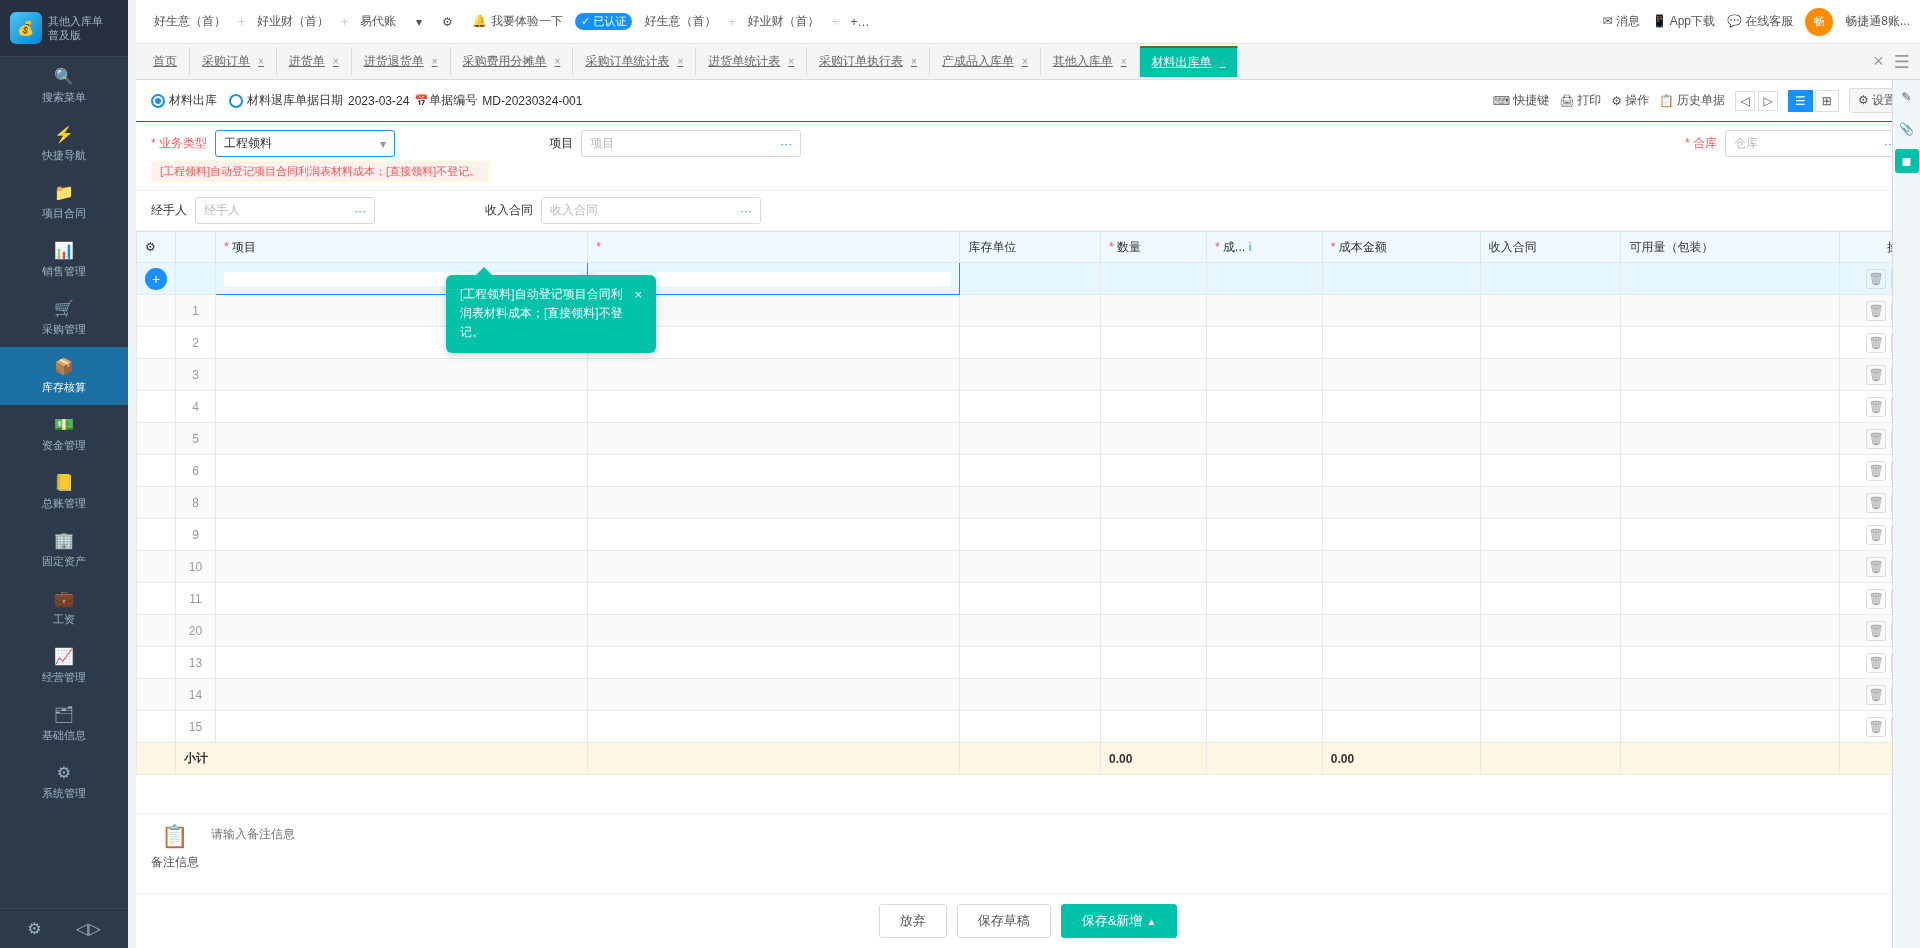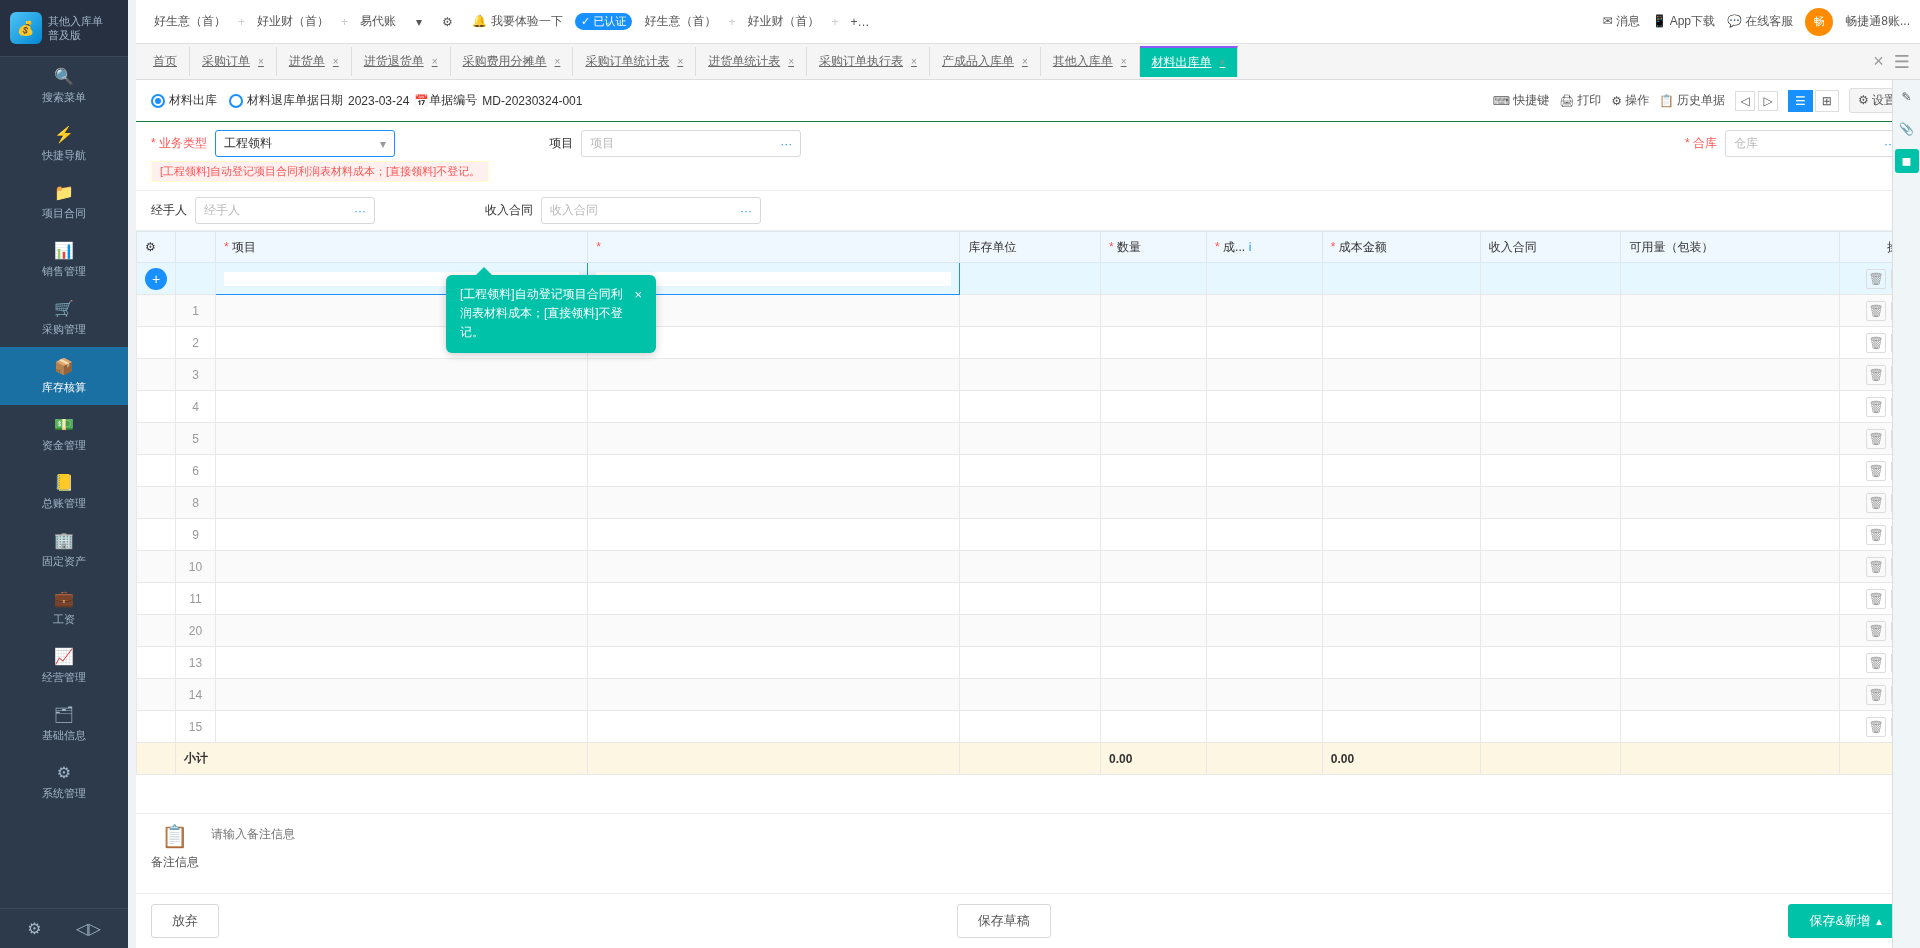--- a/index.html
+++ b/index.html
@@ -31,21 +31,21 @@
     .top-nav-more { padding: 4px 8px; color: #555; cursor: pointer; }
     .top-nav-settings { padding: 4px 8px; color: #555; cursor: pointer; }
     .top-nav-right { margin-left: auto; display: flex; align-items: center; gap: 12px; }
     .top-nav-right-item { color: #555; font-size: 12px; cursor: pointer; display: flex; align-items: center; gap: 3px; }
     .user-avatar { width: 28px; height: 28px; background: #ff8c00; border-radius: 50%; display: flex; align-items: center; justify-content: center; color: #fff; font-size: 11px; cursor: pointer; }
     .certified-badge { background: #1890ff; color: #fff; border-radius: 10px; padding: 1px 6px; font-size: 11px; }
 
     
     .tab-bar { background: #f5f5f5; border-bottom: 1px solid #ddd; display: flex; align-items: center; padding: 0 5px; height: 36px; flex-shrink: 0; overflow-x: auto; }
     .tab-item { display: flex; align-items: center; padding: 6px 12px; font-size: 12px; color: #666; cursor: pointer; border-right: 1px solid #ddd; white-space: nowrap; background: #f5f5f5; gap: 5px; text-decoration: underline; }
-    .tab-item.active { background: #fff; color: #1890ff; border-top: 2px solid #8b5cf6; }
+    .tab-item.active { background: #fff; color: #1890ff; border-top: 2px solid #4d7c0f; }
     .tab-item .close-btn { color: #999; font-size: 10px; margin-left: 3px; }
     .tab-item.highlight { background: #00c2a8; color: #fff; }
     .tab-bar-end { margin-left: auto; display: flex; align-items: center; }
     .tab-close-all { font-size: 18px; color: #999; cursor: pointer; padding: 0 5px; }
 
     
     .content-area { flex: 1; background: #fff; overflow: hidden; display: flex; flex-direction: column; }
 
     
     .form-header { padding: 8px 15px; border-bottom: 1px solid #15803d; display: flex; align-items: center; flex-shrink: 0; }
@@ -83,21 +83,21 @@
     .action-btn { width: 20px; height: 20px; display: flex; align-items: center; justify-content: center; cursor: pointer; color: #999; border: 1px solid #ddd; border-radius: 2px; }
     .total-row td { background: #fdf6e3 !important; font-weight: bold; }
     .add-row-btn { display: flex; align-items: center; justify-content: center; width: 22px; height: 22px; background: #1890ff; color: #fff; border-radius: 50%; cursor: pointer; font-size: 14px; }
 
     
     .note-area { padding: 10px 15px; border-top: 1px solid #eee; display: flex; align-items: flex-start; gap: 10px; min-height: 80px; flex-shrink: 0; }
     .note-label { font-size: 12px; color: #555; margin-top: 0; }
     .note-input { flex: 1; border: none; outline: none; font-size: 12px; color: #999; padding: 2px; resize: none; min-height: 50px; }
 
     
-    .bottom-toolbar { padding: 10px 15px; border-top: 1px solid #eee; display: flex; justify-content: space-between; gap: 27px; flex-shrink: 0; }
+    .bottom-toolbar { padding: 10px 15px; border-top: 1px solid #eee; display: flex; justify-content: center; gap: 10px; flex-shrink: 0; }
     .btn { padding: 7px 20px; border-radius: 3px; cursor: pointer; font-size: 13px; border: 1px solid #d9d9d9; background: #fff; color: #555; }
     .btn-success { background: #00c2a8; color: #fff; border-color: #00c2a8; display: flex; align-items: center; gap: 4px; }
     .btn-success .arrow { font-size: 10px; }
     .right-panel-icon { width: 24px; height: 24px; display: flex; align-items: center; justify-content: center; cursor: pointer; color: #555; font-size: 12px; border-radius: 3px; }
     .right-panel-icon.green { background: #00c2a8; color: #fff; }
   </style>
 </head>
 <body>
 
 <div class="app-container">

